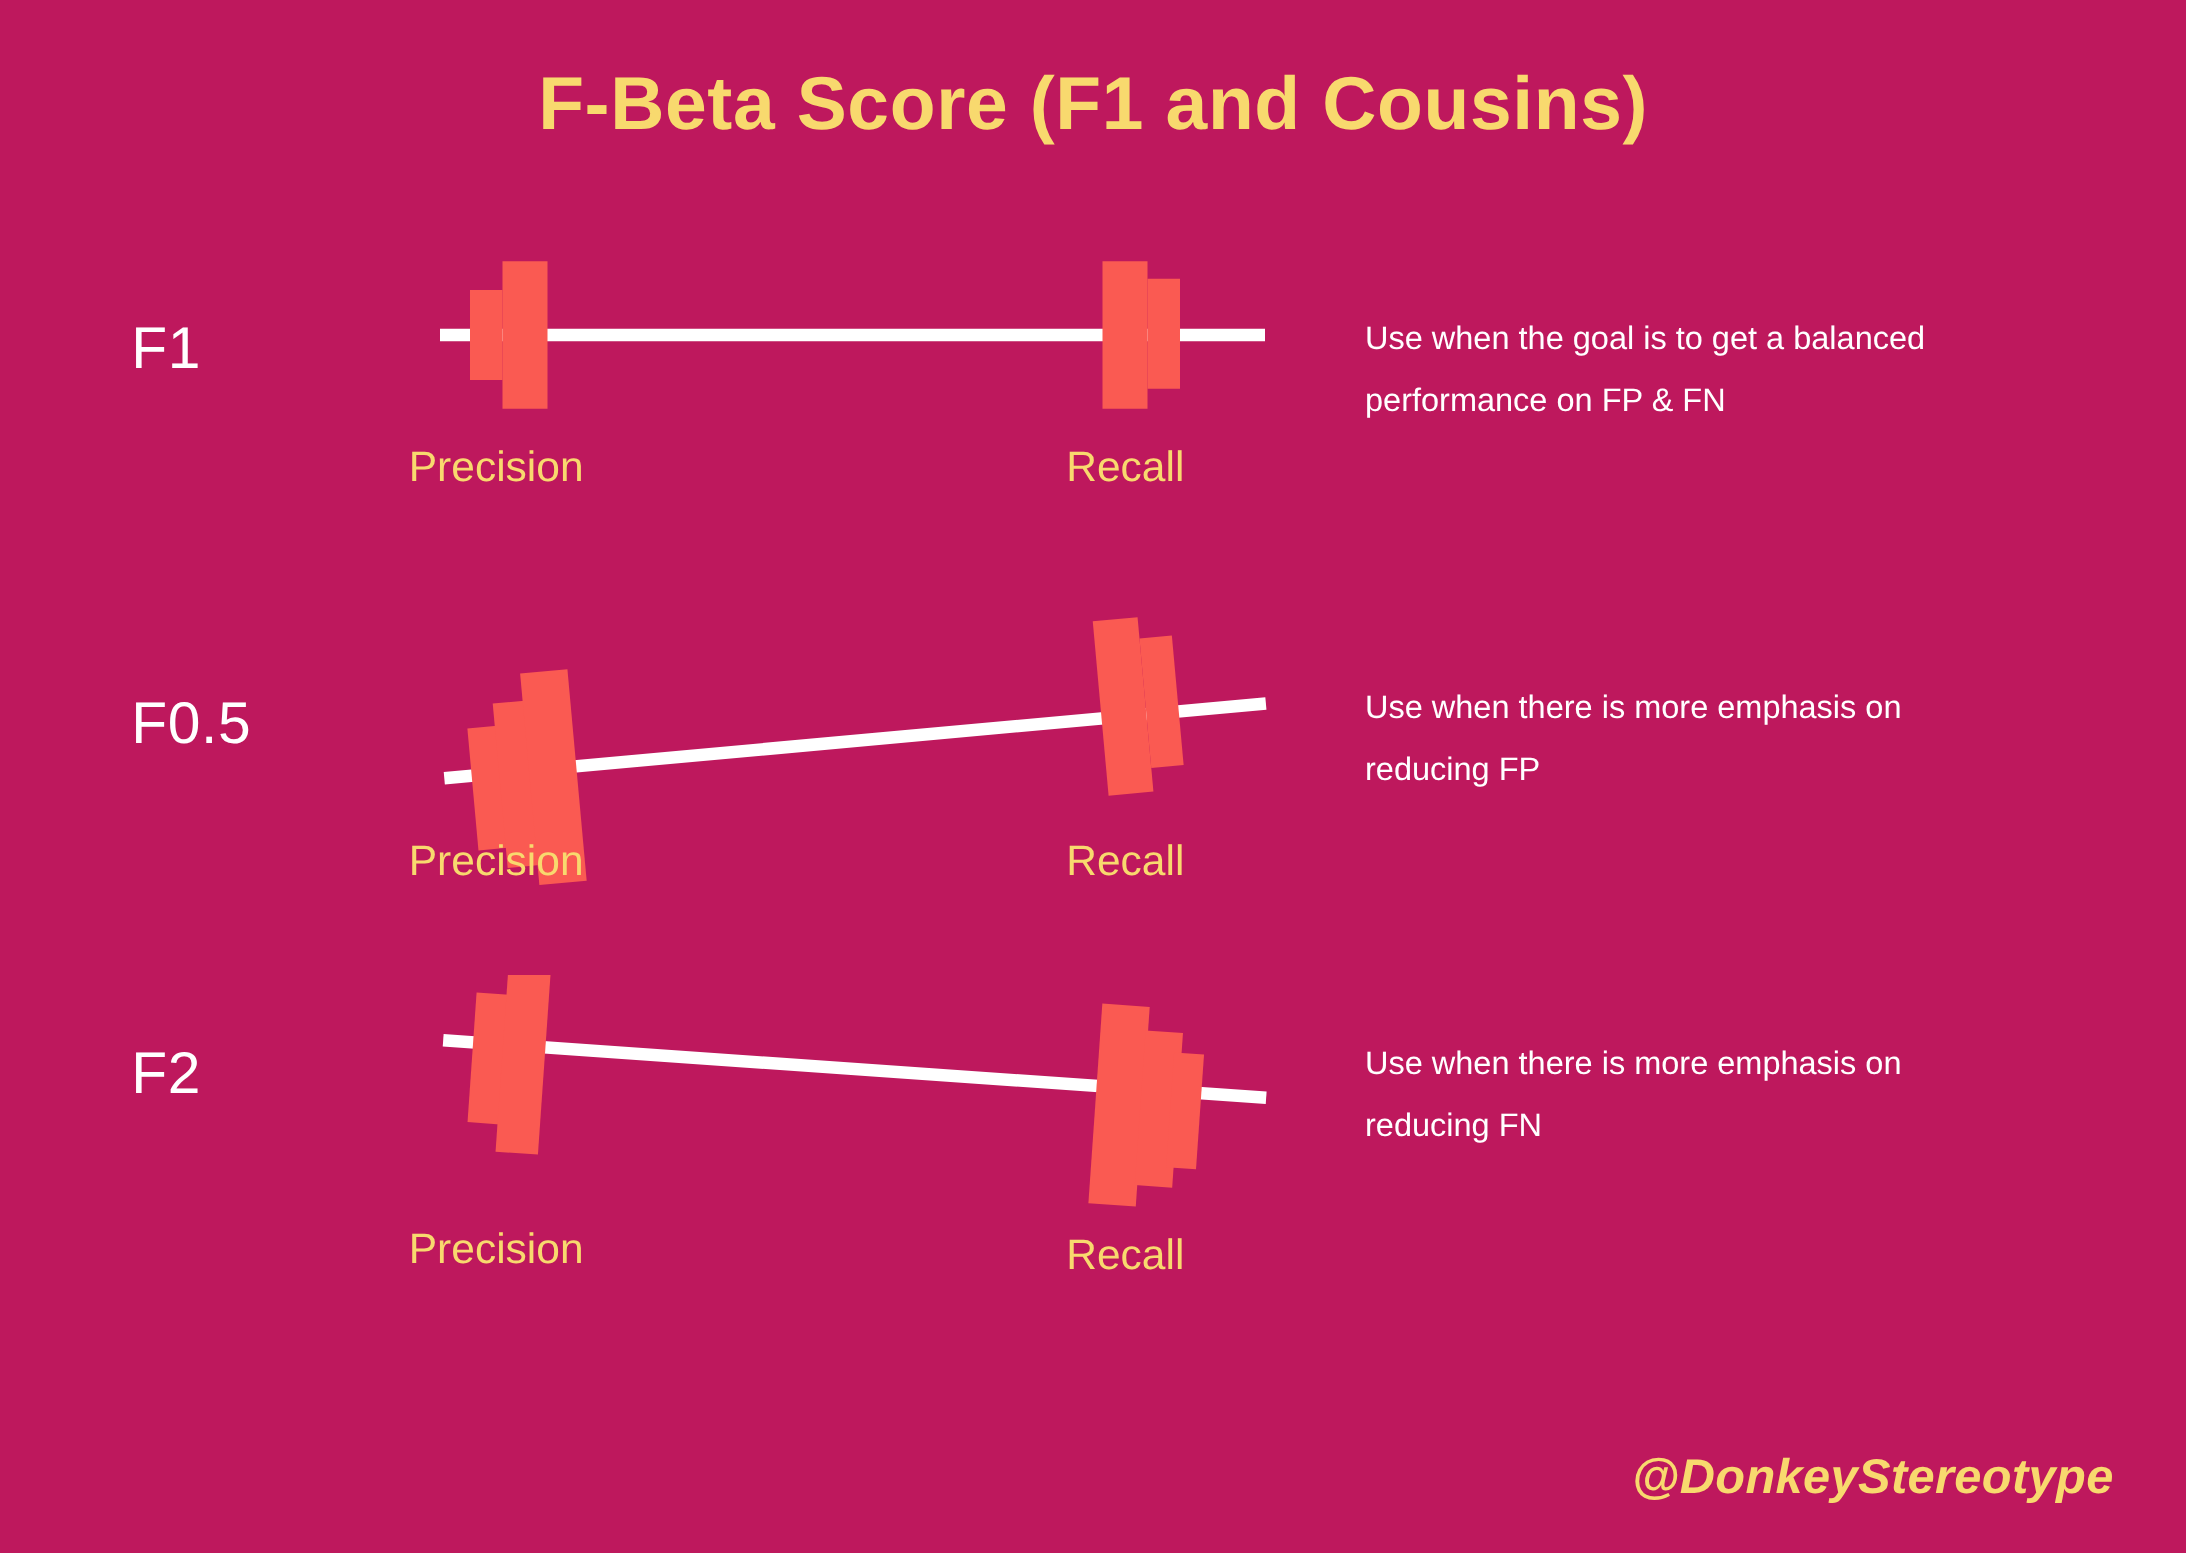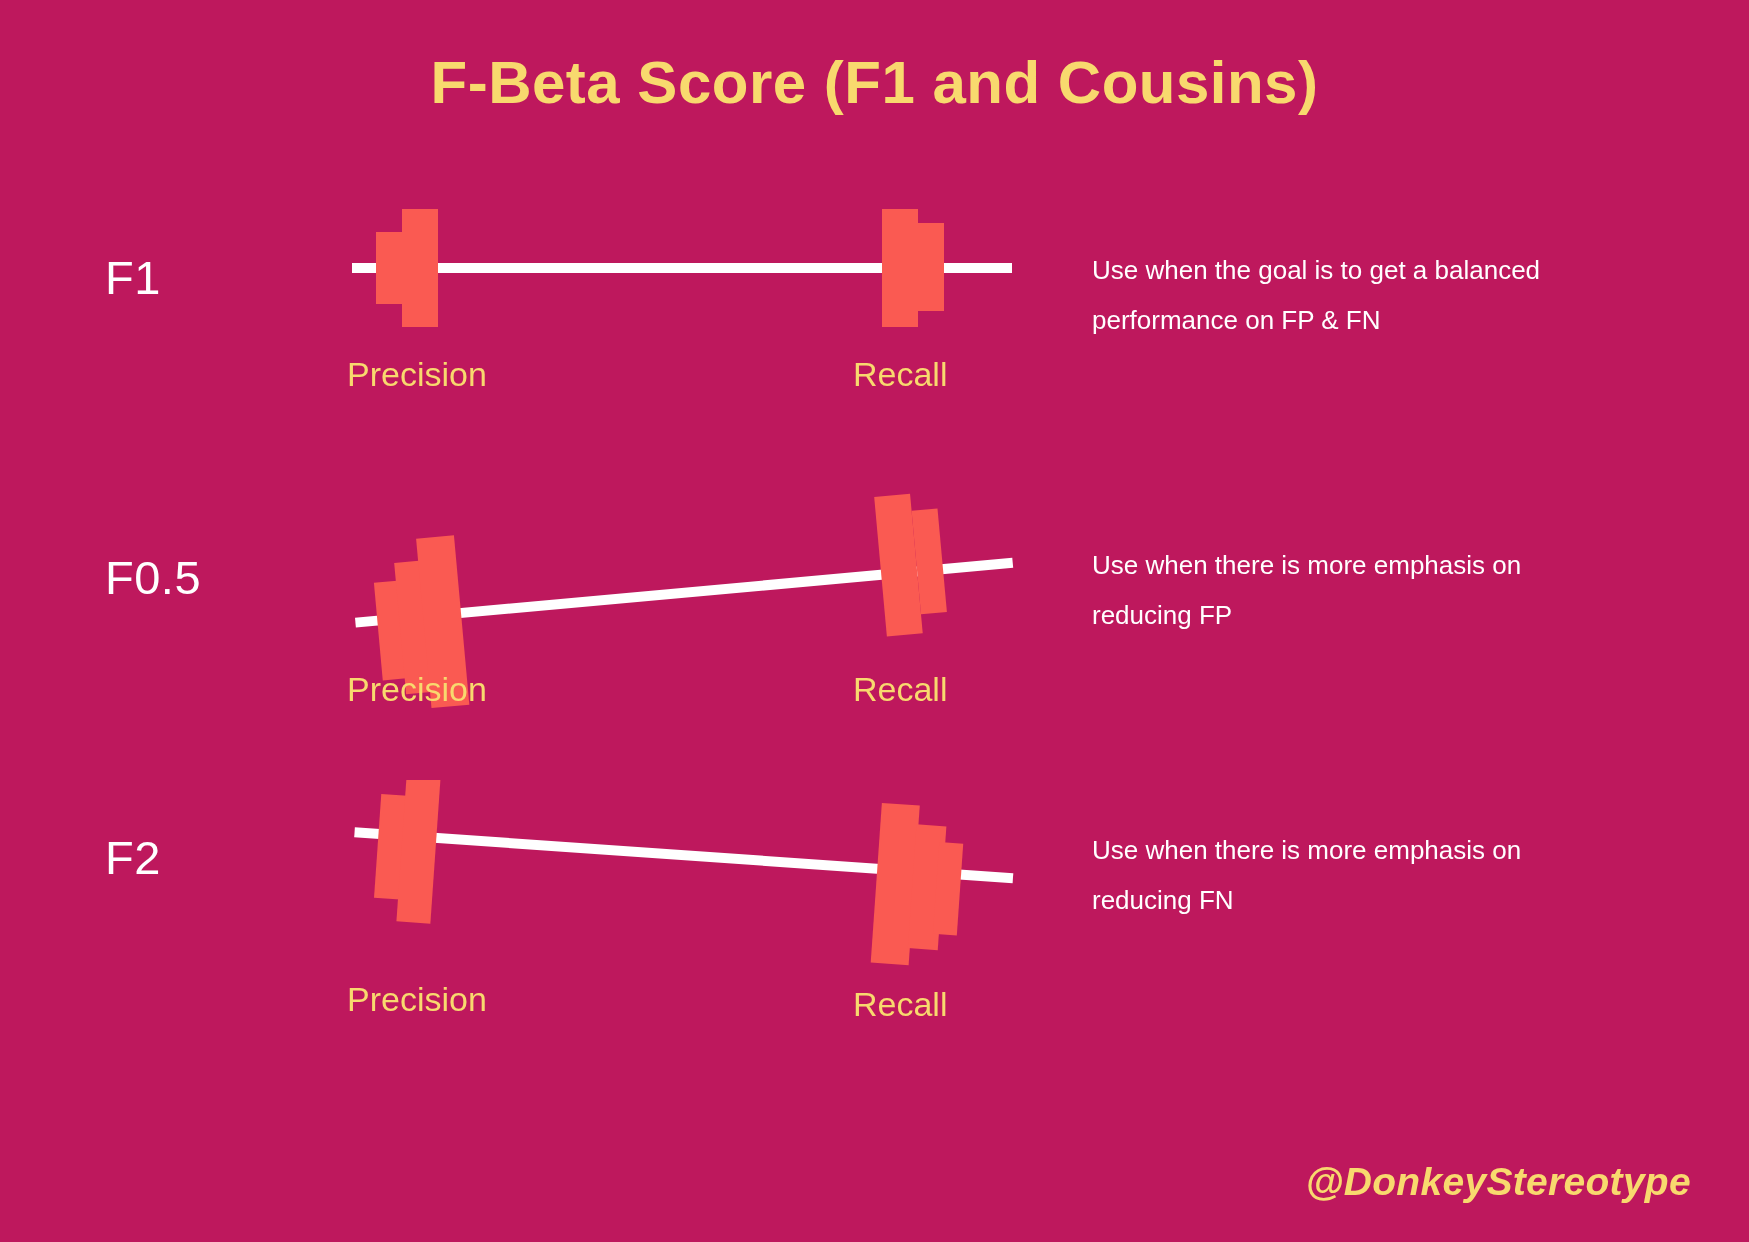--- a/index.html
+++ b/index.html
@@ -69,21 +69,21 @@
   .row-2 .barbell { height: 270px; }
   .row-3 .barbell { height: 280px; }
 
   
   .cap {
     position: absolute;
     color: #f8d96e;
     font-size: 34px;
     white-space: nowrap;
   }
-  .cap-precision { left: 347px; }
+  .cap-precision { left: 327px; }
   .cap-recall    { left: 853px; }
 
   .row-1 .cap { top: 165px; }
   .row-2 .cap { top: 200px; }
   .row-3 .cap-precision { top: 200px; }
   .row-3 .cap-recall    { top: 205px; }
 
   
   .desc {
     position: absolute;

